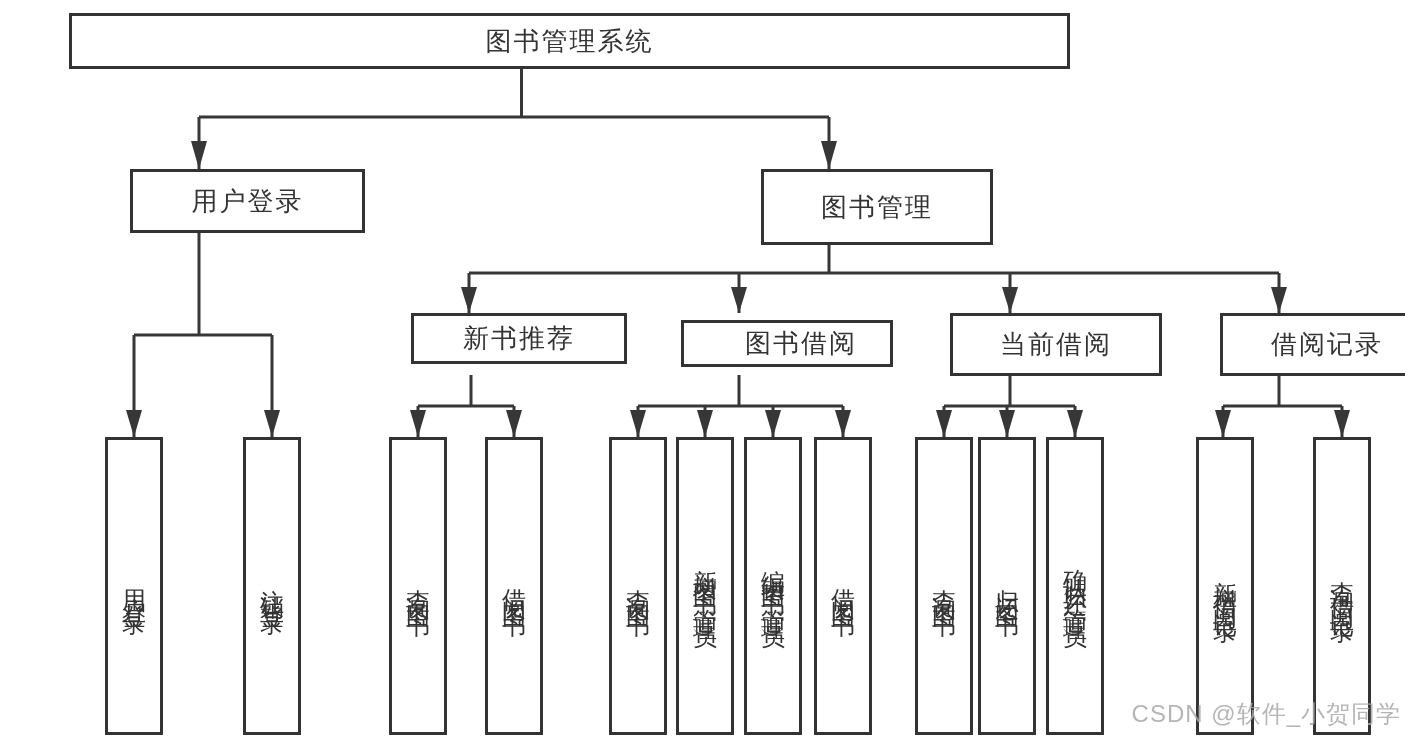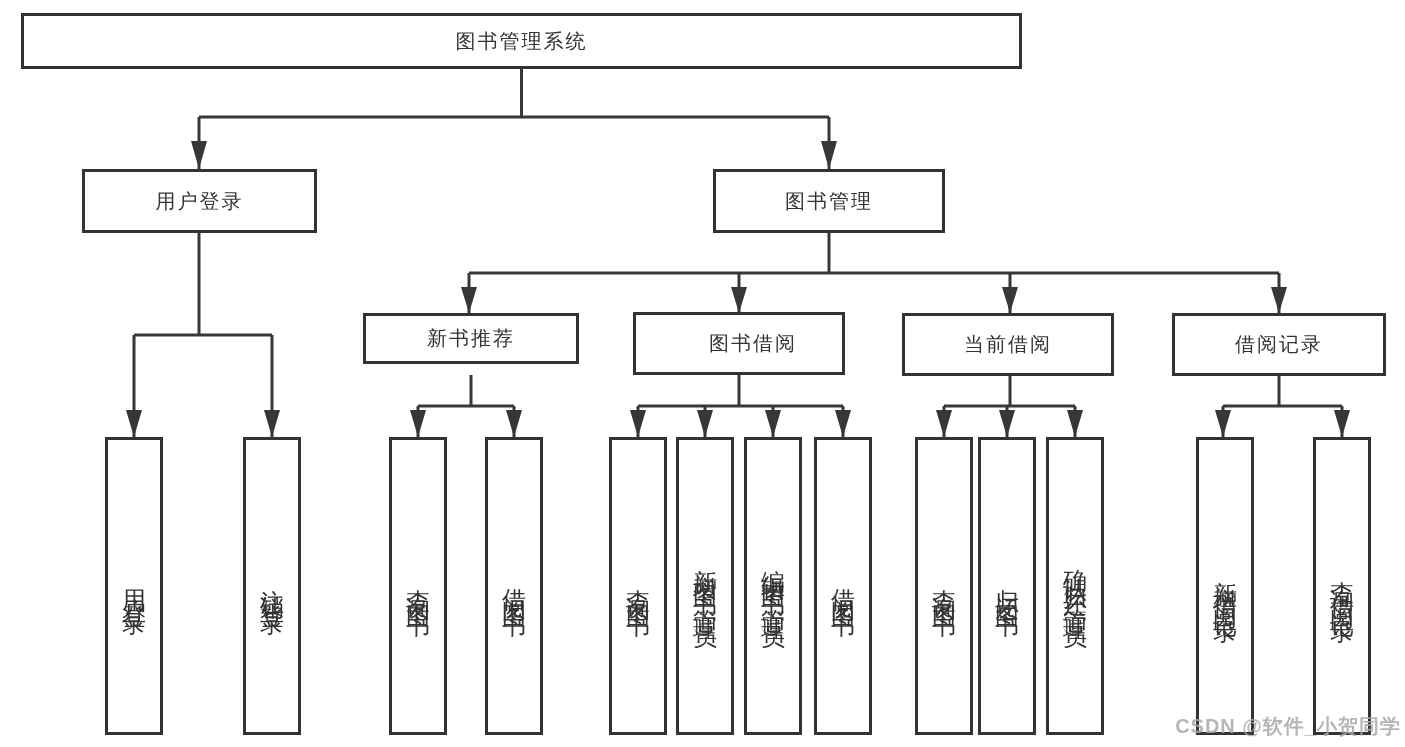--- a/index.html
+++ b/index.html
@@ -35,41 +35,41 @@
     box-sizing: border-box;
     background: #ffffff;
     border: 3px solid #333333;
     color: #333333;
     display: flex;
     align-items: center;
     justify-content: center;
     text-align: center;
   }
   .node.h {
-    font-size: 20px;
+    font-size: 26px;
     letter-spacing: 2px;
     white-space: nowrap;
+    margin-left: 48px;
   }
   .node.v {
     font-size: 24px;
     writing-mode: vertical-rl;
     letter-spacing: 8px;
     line-height: 1;
     white-space: nowrap;
   }
   .watermark {
     position: absolute;
     right: 4px;
-    bottom: 7px;
-    font-size: 20px;
+    bottom: 17px;
+    font-size: 24px;
     color: #a9a9a9;
     opacity: 0.85;
     letter-spacing: 1px;
     white-space: nowrap;
-    font-weight: bold;
   }
 </style>
 </head>
 <body>
 
 <div class="canvas">
 
   <svg class="connectors" viewBox="0 0 1405 747" xmlns="http://www.w3.org/2000/svg" aria-hidden="true">
 
     <path d="M521.5 68 V117 M199 117 H829 M199 117 V169 M829 117 V169"></path>
@@ -102,24 +102,24 @@
     <polygon points="1075,437 1067,410 1083,410"></polygon>
 
     <path d="M1279 375 V406 M1223 406 H1342 M1223 406 V437 M1342 406 V437"></path>
     <polygon points="1223,437 1215,410 1231,410"></polygon>
     <polygon points="1342,437 1334,410 1350,410"></polygon>
   </svg>
 
   <div class="node h" style="left:21px; top:13px; width:1001px; height:56px;">图书管理系统</div>
 
   <div class="node h" style="left:82px; top:169px; width:235px; height:64px;">用户登录</div>
-  <div class="node h" style="left:713px; top:169px; width:232px; height:64px;text-align:center;">图书管理</div>
+  <div class="node h" style="left:713px; top:169px; width:232px; height:76px;text-align:center;">图书管理</div>
 
   <div class="node h" style="left:363px; top:313px; width:216px; height:51px;">新书推荐</div>
-  <div class="node h" style="left:633px; top:312px; width:212px; height:63px;padding-left:28px;">图书借阅</div>
+  <div class="node h" style="left:633px; top:320px; width:212px; height:47px;padding-left:28px;">图书借阅</div>
   <div class="node h" style="left:902px; top:313px; width:212px; height:63px;">当前借阅</div>
   <div class="node h" style="left:1172px; top:313px; width:214px; height:63px;">借阅记录</div>
 
   <div class="node v" style="left:105px; top:437px; width:58px; height:298px;">用户登录</div>
   <div class="node v" style="left:243px; top:437px; width:58px; height:298px;">注销登录</div>
 
   <div class="node v" style="left:389px; top:437px; width:58px; height:298px;">查询图书</div>
   <div class="node v" style="left:485px; top:437px; width:58px; height:298px;">借阅图书</div>
 
   <div class="node v" style="left:609px; top:437px; width:58px; height:298px;">查询图书</div>

